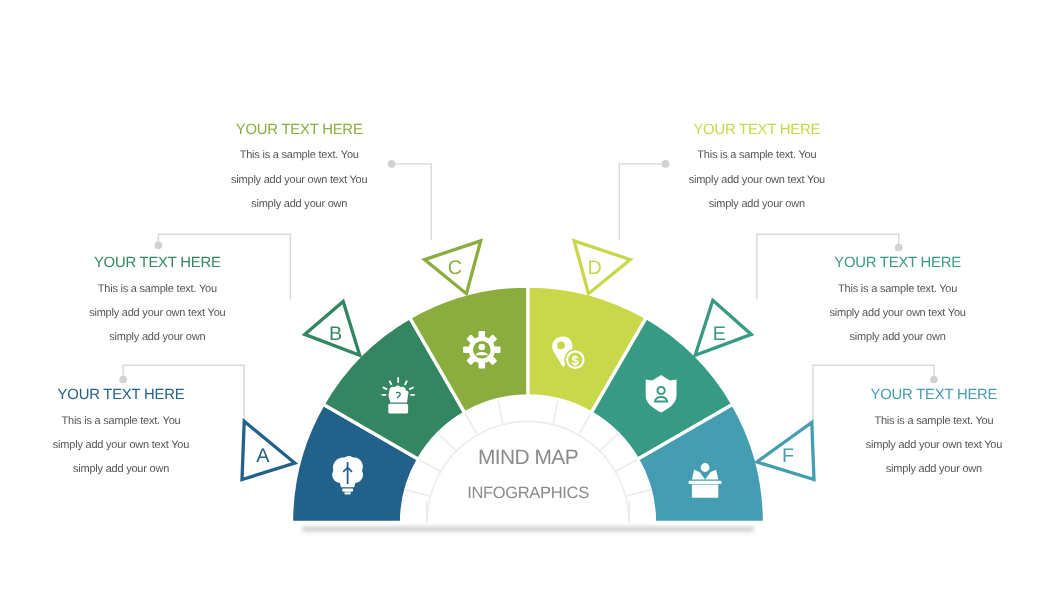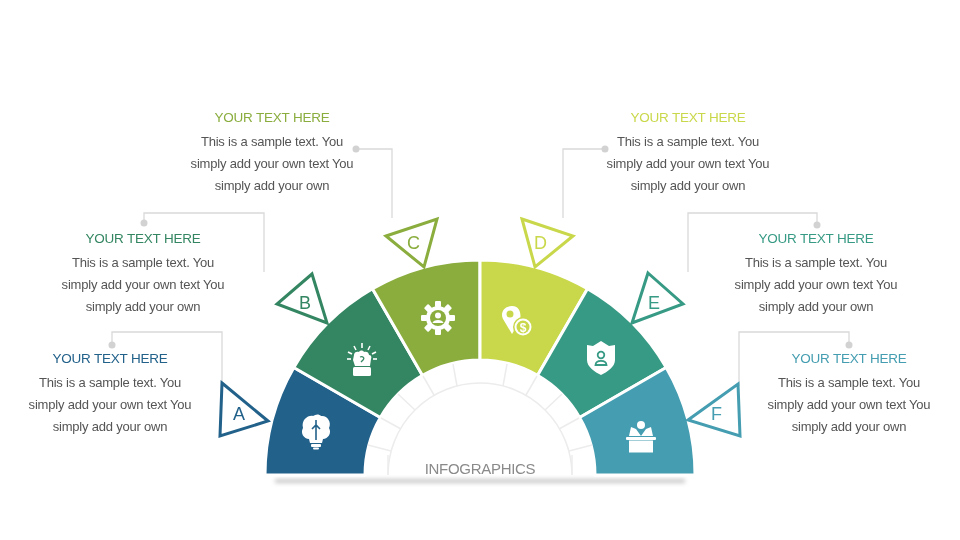--- a/index.html
+++ b/index.html
@@ -1,24 +1,24 @@
 <!DOCTYPE html>
 <html><head>
 <meta charset="utf-8">
 <style>
   html, body { margin: 0; padding: 0; background: #ffffff; }
   body { width: 960px; height: 540px; position: relative; overflow: hidden;
          font-family: "Liberation Sans", "DejaVu Sans", sans-serif; }
   #stage { position: absolute; left: 0; top: 0; width: 960px; height: 540px; }
   .text-block { position: absolute; width: 200px; text-align: center; }
   .text-block .heading { font-size: 13.5px; font-weight: normal; letter-spacing: -0.2px; line-height: 18px; }
-  .text-block .body { font-size: 13px; color: #555555; line-height: 22px; margin-top: 4px; letter-spacing: -0.2px; text-align: center; }
+  .text-block .body { font-size: 10px; color: #555555; line-height: 22px; margin-top: 4px; letter-spacing: -0.2px; text-align: center; }
   .hub-title { position: absolute; left: 380px; width: 200px; text-align: center; color: #8a8a8a; }
   .hub-title.t1 { top: 406px; font-size: 19px; letter-spacing: -0.5px; }
-  .hub-title.t2 { top: 460px; font-size: 15px; letter-spacing: -0.3px; text-align: center; }
+  .hub-title.t2 { top: 440px; font-size: 15px; letter-spacing: -0.3px; text-align: center; }
 </style>
 </head>
 <body>
 
 <div id="stage">
 
   <svg width="960" height="540" viewBox="0 0 960 540" style="position:absolute;left:0;top:0;">
     <defs>
       <filter id="shadow" x="-10%" y="-200%" width="120%" height="500%">
         <feGaussianBlur stdDeviation="2"></feGaussianBlur>
@@ -142,20 +142,21 @@
     </g>
   </svg>
 
   <div style="position:absolute;left:233px;top:404px;font-size:18px;color:#22618a;">A</div>
   <div style="position:absolute;left:299px;top:293px;font-size:18px;color:#338661;">B</div>
   <div style="position:absolute;left:407px;top:233px;font-size:18px;color:#8aad3e;">C</div>
   <div style="position:absolute;left:534px;top:233px;font-size:18px;color:#c9d84a;">D</div>
   <div style="position:absolute;left:648px;top:293px;font-size:18px;color:#379a84;">E</div>
   <div style="position:absolute;left:711px;top:404px;font-size:18px;color:#449db0;">F</div>
 
+  <div class="hub-title t1">MIND MAP</div>
   <div class="hub-title t2">INFOGRAPHICS</div>
 
   <div class="text-block" style="left:10px;top:350px;">
     <div class="heading" style="color:#22618a;">YOUR TEXT HERE</div>
     <div class="body">
       <div>This is a sample text.  You</div>
       <div>simply add your own text  You</div>
       <div>simply add your own</div>
     </div>
   </div>

